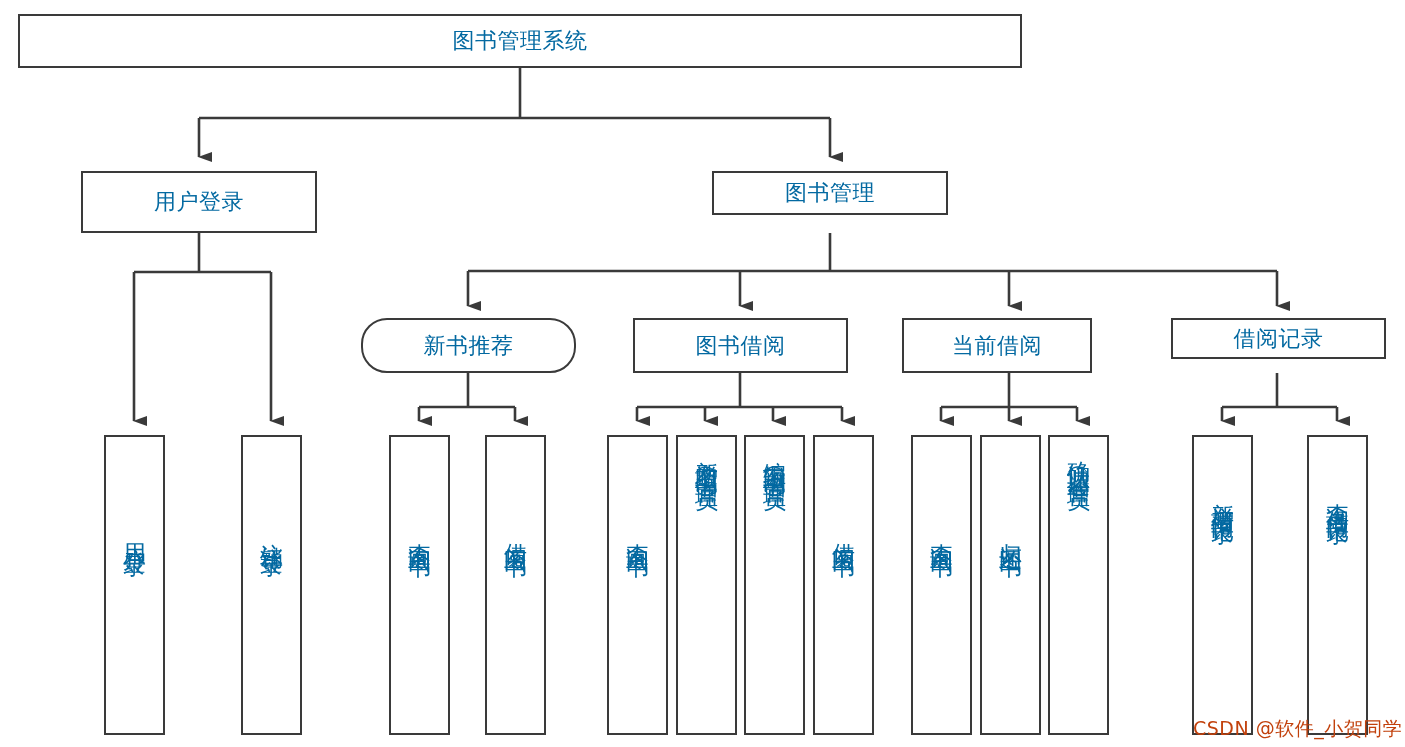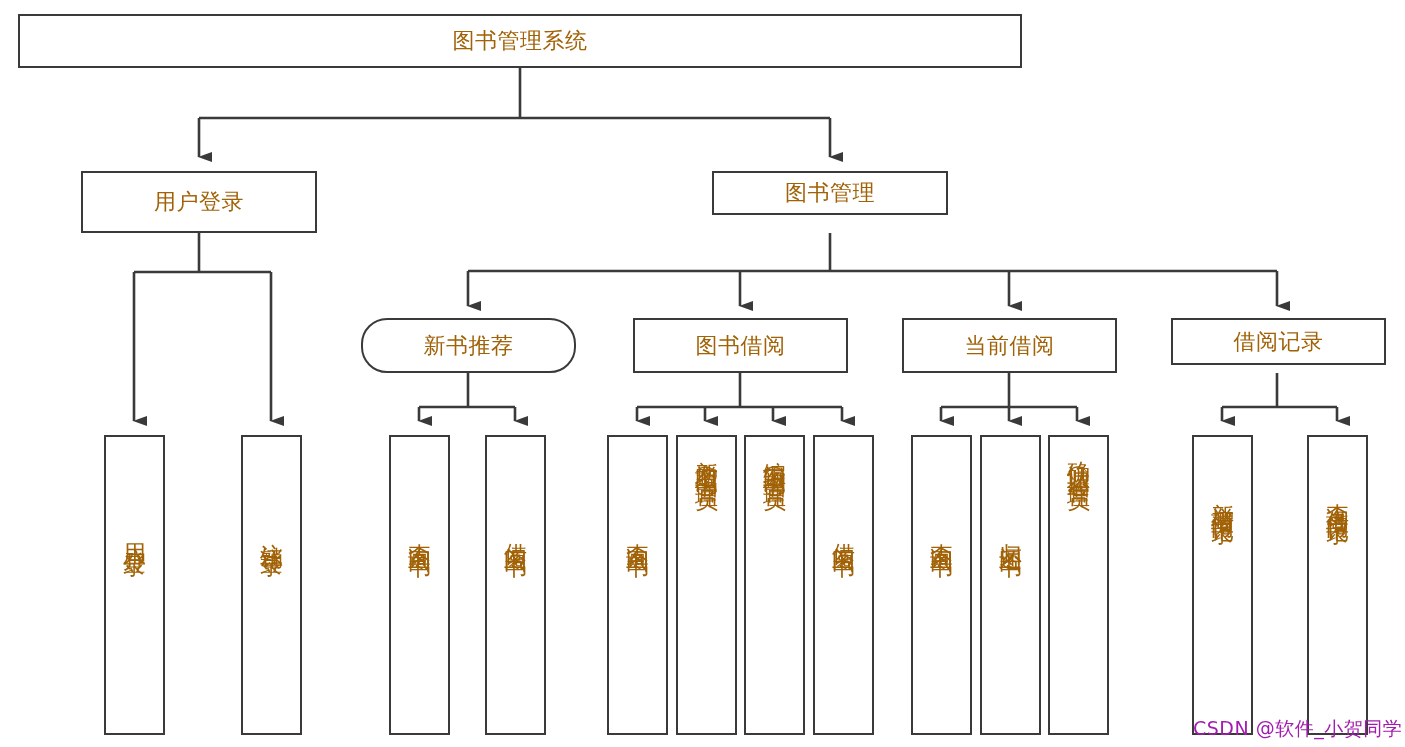--- a/index.html
+++ b/index.html
@@ -32,21 +32,21 @@
     position: absolute;
     box-sizing: border-box;
     background: #ffffff;
     border: 2.5px solid #3a3a3a;
     display: flex;
     align-items: center;
     justify-content: center;
     z-index: 2;
   }
   .node .label {
-    color: #a16207;
+    color: #0369a1;
     font-size: 22px;
     line-height: 1.18;
     letter-spacing: 0.5px;
     white-space: nowrap;
     text-align: center;
     user-select: none;
   }
   
   .node.horiz .label {
     writing-mode: horizontal-tb;
@@ -60,21 +60,21 @@
   .node.vert .label {
     writing-mode: vertical-rl;
     text-orientation: upright;
     font-size: 23px;
     line-height: 1.0;
     letter-spacing: 4px;
     white-space: nowrap;
   }
   .watermark {
     position: absolute;
-    color: #a21caf;
+    color: #c2410c;
     font-size: 19px;
     letter-spacing: 0.5px;
     white-space: nowrap;
     z-index: 5;
     user-select: none;
   }
 </style>
 </head>
 <body>
 
@@ -145,25 +145,25 @@
   </div>
 
   <div class="node horiz" style="left:361px; top:318px; width:215px; height:55px;border-radius:26px;">
     <span class="label">新书推荐</span>
   </div>
 
   <div class="node horiz" style="left:633px; top:318px; width:215px; height:55px;">
     <span class="label">图书借阅</span>
   </div>
 
-  <div class="node horiz" style="left:902px; top:318px; width:215px; height:55px;">
+  <div class="node horiz" style="left:902px; top:318px; width:190px; height:55px;">
     <span class="label">当前借阅</span>
   </div>
 
-  <div class="node horiz" style="left:1171px; top:318px; width:215px; height:47px;">
+  <div class="node horiz" style="left:1171px; top:318px; width:215px; height:41px;">
     <span class="label">借阅记录</span>
   </div>
 
   <div class="node vert" style="left:104px; top:435px; width:61px; height:300px; padding-top:88px;">
     <span class="label">用户登录</span>
   </div>
 
   <div class="node vert" style="left:241px; top:435px; width:61px; height:300px; padding-top:88px;">
     <span class="label">注销登录</span>
   </div>

